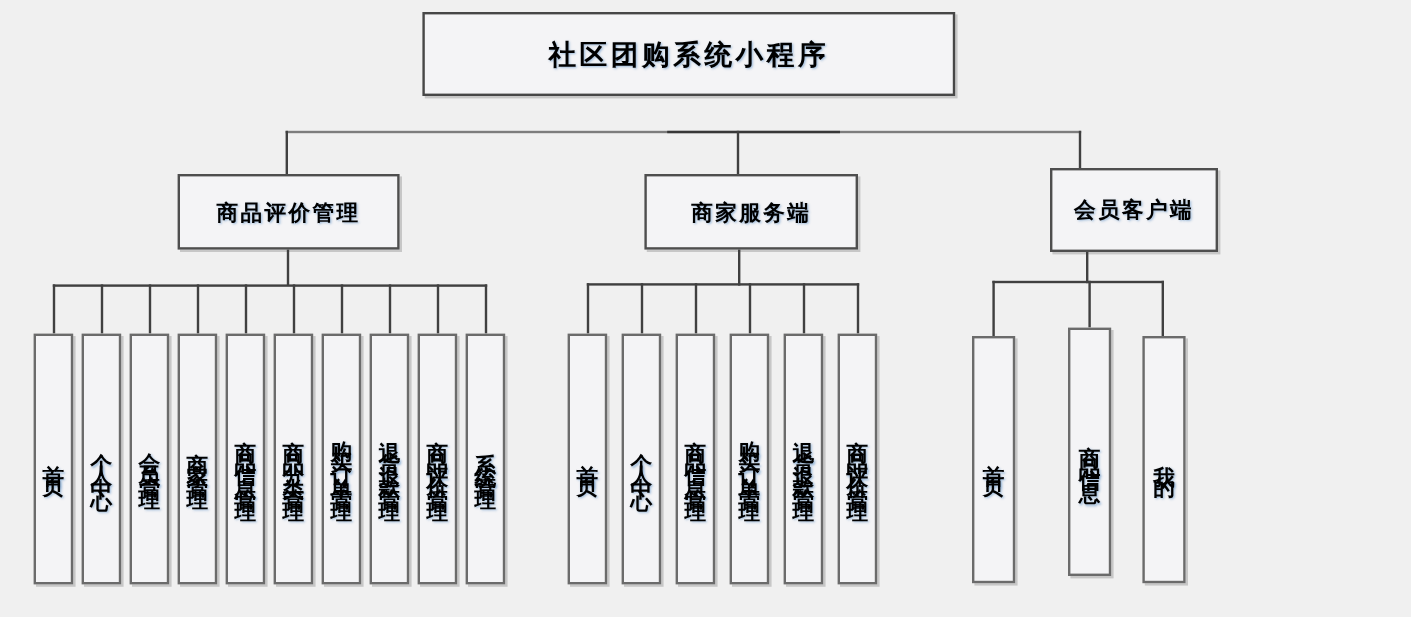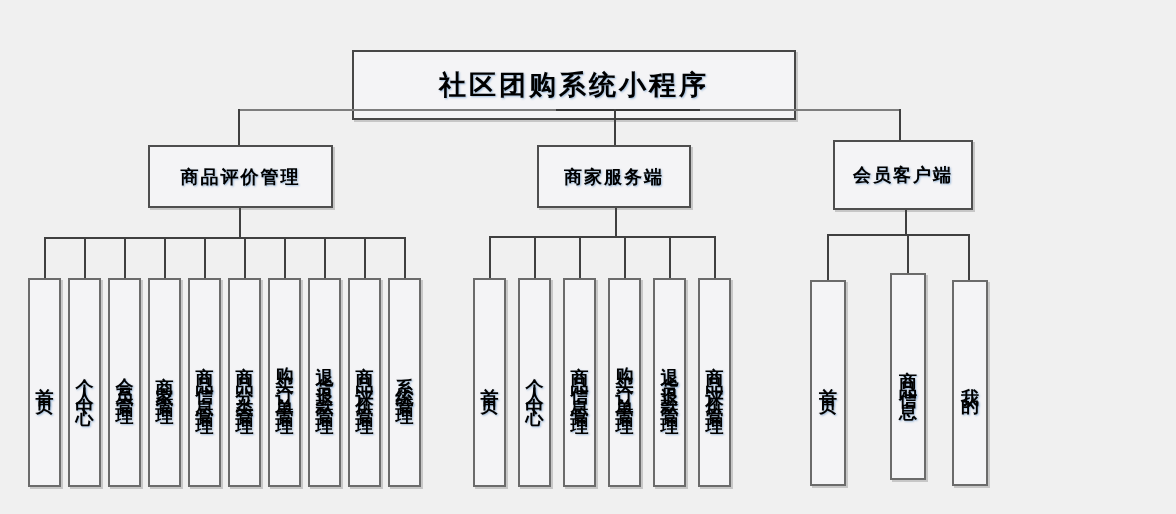--- a/index.html
+++ b/index.html
@@ -17,21 +17,21 @@
 
   .box{
     position:absolute;box-sizing:border-box;
     background:var(--box-fill);
     border:2px solid var(--box-border);
     box-shadow:2px 2px 0 rgba(165,165,165,0.55);
     display:flex;align-items:center;justify-content:center;
     text-align:center;
   }
   .box span{ text-shadow:1px 1px 2px rgba(145,178,214,0.9); }
-  .title-box{font-size:27px;font-weight:bold;letter-spacing:3px;border-color:#474747;margin-top:40px;}
+  .title-box{font-size:23px;font-weight:bold;letter-spacing:3px;border-color:#474747;}
   .l2-box{font-size:18px;font-weight:bold;letter-spacing:2px;border-color:#4e4e4e;}
   .leaf-box{border-color:#6b6b6b;}
   .vtext{
     writing-mode:vertical-rl;
     text-orientation:upright;
     font-size:18px;font-weight:bold;
     letter-spacing:10px;
     line-height:1;
     white-space:nowrap;
   }
@@ -52,24 +52,24 @@
 
   <div class="hline l1" style="left:238px;top:109px;width:663px;"></div>
   <div class="hline l1dark" style="left:556px;top:109px;width:144px;"></div>
   <div class="vline" style="left:238px;top:109px;height:36px;"></div>
   <div class="vline" style="left:614px;top:109px;height:36px;"></div>
   <div class="vline" style="left:899px;top:109px;height:31px;"></div>
 
   <div class="box l2-box" style="left:148px;top:145px;width:185px;height:63px;">
     <span>商品评价管理</span>
   </div>
-  <div class="box l2-box" style="left:537px;top:145px;width:154px;height:63px;">
+  <div class="box l2-box" style="left:537px;top:145px;width:178px;height:63px;">
     <span>商家服务端</span>
   </div>
-  <div class="box l2-box" style="left:833px;top:140px;width:140px;height:70px;">
+  <div class="box l2-box" style="left:875px;top:140px;width:140px;height:70px;">
     <span>会员客户端</span>
   </div>
 
   <div class="vline" style="left:239px;top:208px;height:30px;"></div>
   <div class="hline" style="left:44px;top:237px;width:362px;"></div>
   <div class="vline" style="left:44px;top:237px;height:41px;"></div>
   <div class="vline" style="left:84px;top:237px;height:41px;"></div>
   <div class="vline" style="left:124px;top:237px;height:41px;"></div>
   <div class="vline" style="left:164px;top:237px;height:41px;"></div>
   <div class="vline" style="left:204px;top:237px;height:41px;"></div>

